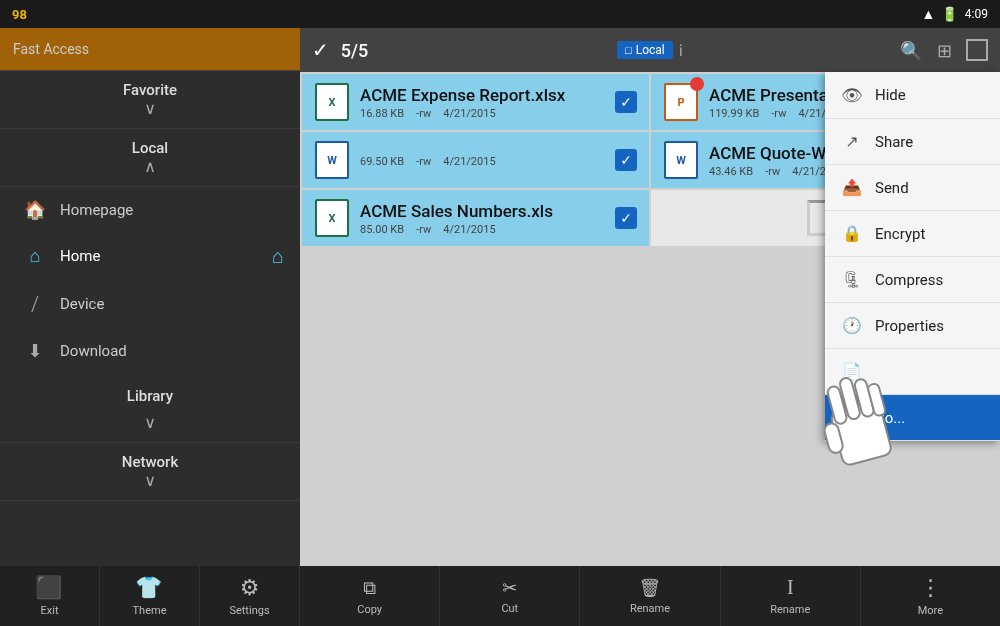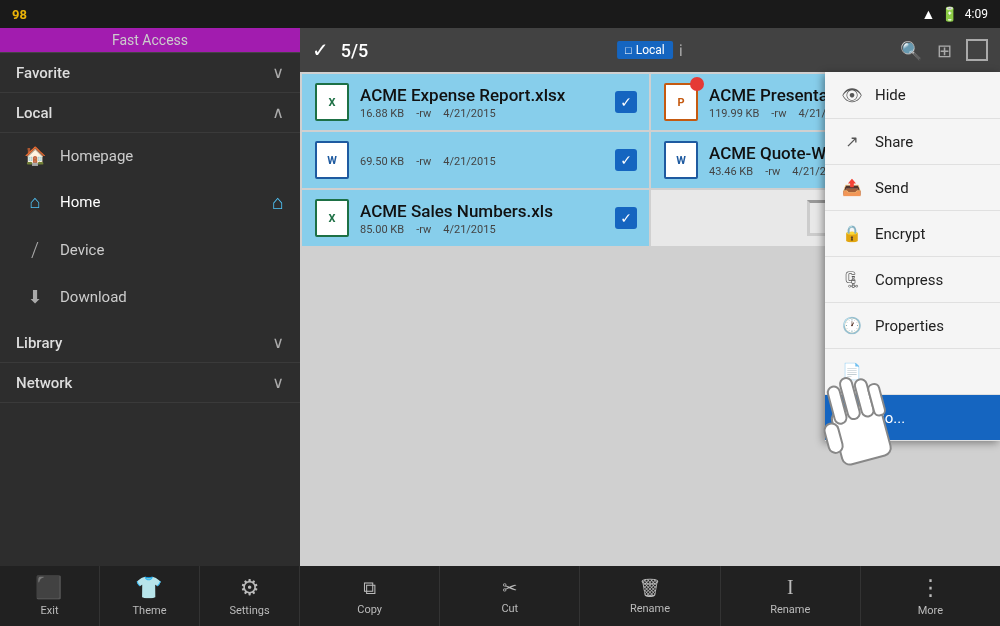--- a/index.html
+++ b/index.html
@@ -48,35 +48,36 @@
 
     
     .sidebar {
       width: 300px;
       background: #2d2d2d;
       display: flex;
       flex-direction: column;
       flex-shrink: 0;
     }
     .sidebar-header {
-      background: #a21caf;
+      background: #a16207;
       color: #ccc;
-      text-align: center;
-      padding: 4px;
+      text-align: left;
+      padding: 13px;
       font-size: 14px;
       border-bottom: 1px solid #444;
     }
     .sidebar-section {
       display: flex;
       align-items: center;
       justify-content: space-between;
       padding: 10px 16px;
       color: #ddd;
       font-size: 15px;
       border-bottom: 1px solid #3a3a3a;
+      flex-direction: column;
     }
     .sidebar-section-label {
       font-weight: 500;
     }
     .sidebar-item {
       display: flex;
       align-items: center;
       padding: 12px 16px 12px 24px;
       color: #ccc;
       font-size: 15px;

